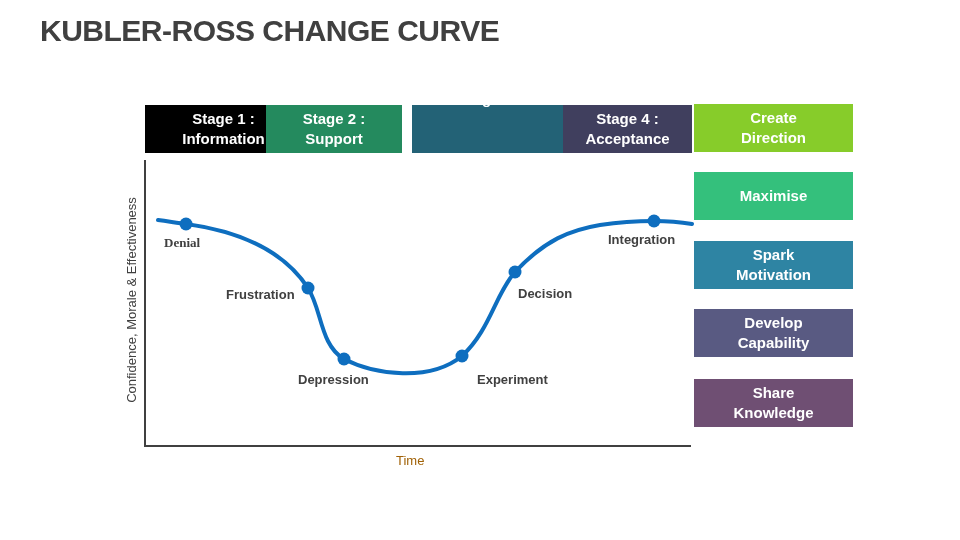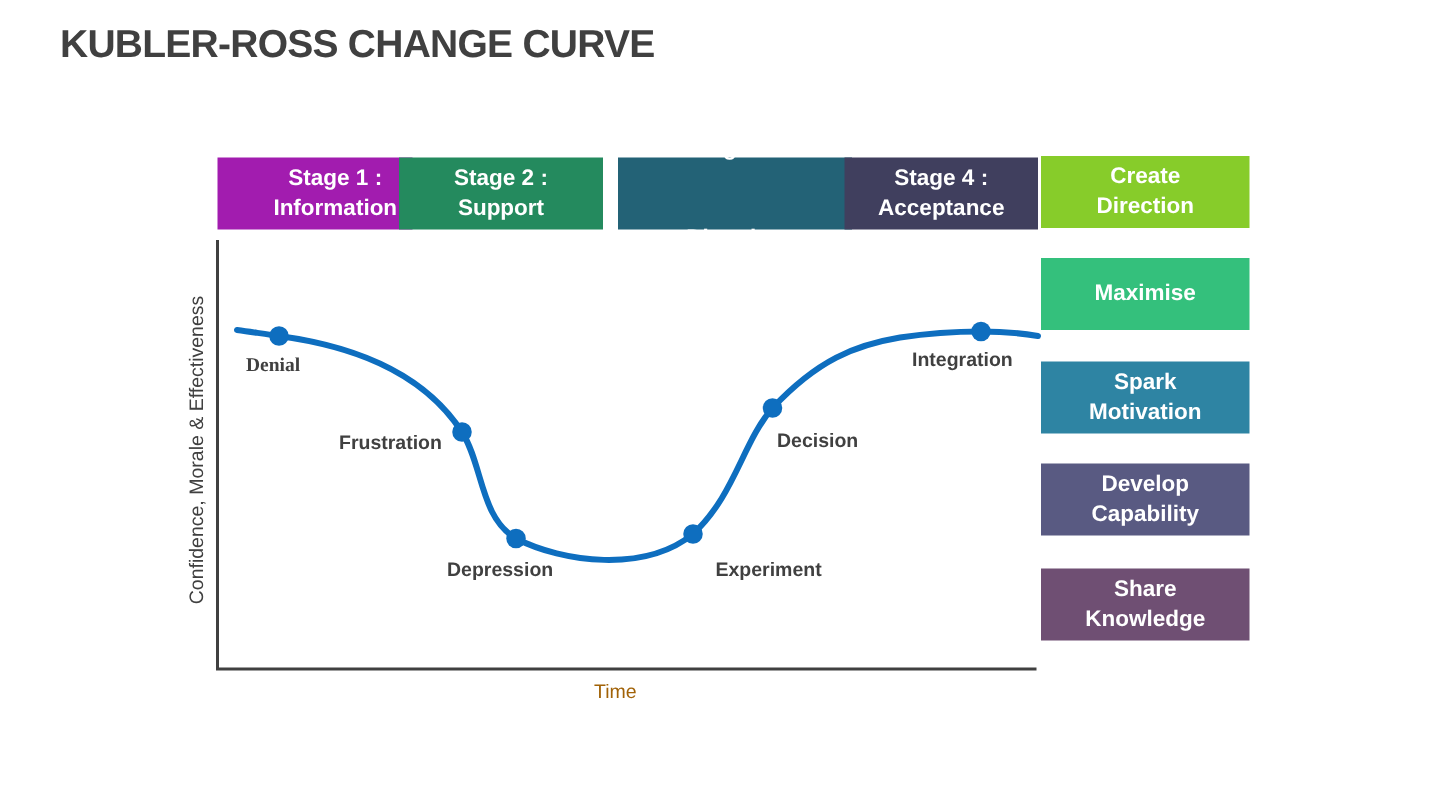--- a/index.html
+++ b/index.html
@@ -1,36 +1,36 @@
 <!DOCTYPE html>
 <html><head>
 <meta charset="utf-8">
 <style>
   * { margin:0; padding:0; box-sizing:border-box; }
   body { width:960px; height:540px; background:#ffffff; position:relative; overflow:hidden;
          font-family:"Liberation Sans", "DejaVu Sans", sans-serif; }
-  .title { position:absolute; left:40px; top:14px; font-size:26px; font-weight:bold; color:#404040; letter-spacing:-0.5px; }
+  .title { position:absolute; left:40px; top:14px; font-size:30px; font-weight:bold; color:#404040; letter-spacing:-0.5px; }
   .stage { position:absolute; top:105px; height:48px; color:#fff; font-weight:bold; font-size:15px;
            display:flex; flex-direction:column; align-items:center; justify-content:center; line-height:20px; text-align:center; }
-  .side { position:absolute; left:694px; width:139px; height:48px; color:#fff; font-weight:bold; font-size:15px;
+  .side { position:absolute; left:694px; width:159px; height:48px; color:#fff; font-weight:bold; font-size:15px;
           display:flex; flex-direction:column; align-items:center; justify-content:center; line-height:20px; text-align:center; }
   .axis-y { position:absolute; left:144px; top:160px; width:1.5px; height:286px; background:#404040; }
   .axis-x { position:absolute; left:144px; top:445px; width:547px; height:1.5px; background:#404040; }
   .ylabel { position:absolute; left:131px; top:300px; transform:translate(-50%,-50%) rotate(-90deg);
             font-size:13px; color:#404040; white-space:nowrap; }
   .xlabel { position:absolute; left:396px; top:453px; font-size:13px; color:#a16207; }
   .pt-label { position:absolute; font-size:13px; font-weight:bold; color:#404040; white-space:nowrap; }
   svg.curve { position:absolute; left:0; top:0; }
 </style>
 </head>
 <body>
 
 <div class="title">KUBLER-ROSS CHANGE CURVE</div>
 
-<div class="stage" style="left:145px;width:130px;background:#a21caf;padding-left:27px;">
+<div class="stage" style="left:145px;width:130px;background:#000000;padding-left:27px;">
   <span>Stage 1 :</span>
   <span>Information</span>
 </div>
 <div class="stage" style="left:266px;width:136px;background:#248a5e;">
   <span>Stage 2 :</span>
   <span>Support</span>
 </div>
 <div class="stage" style="left:412px;width:156px;background:#236276;gap:40px;">
   <span>Stage 3 :</span>
   <span>Direction</span>

